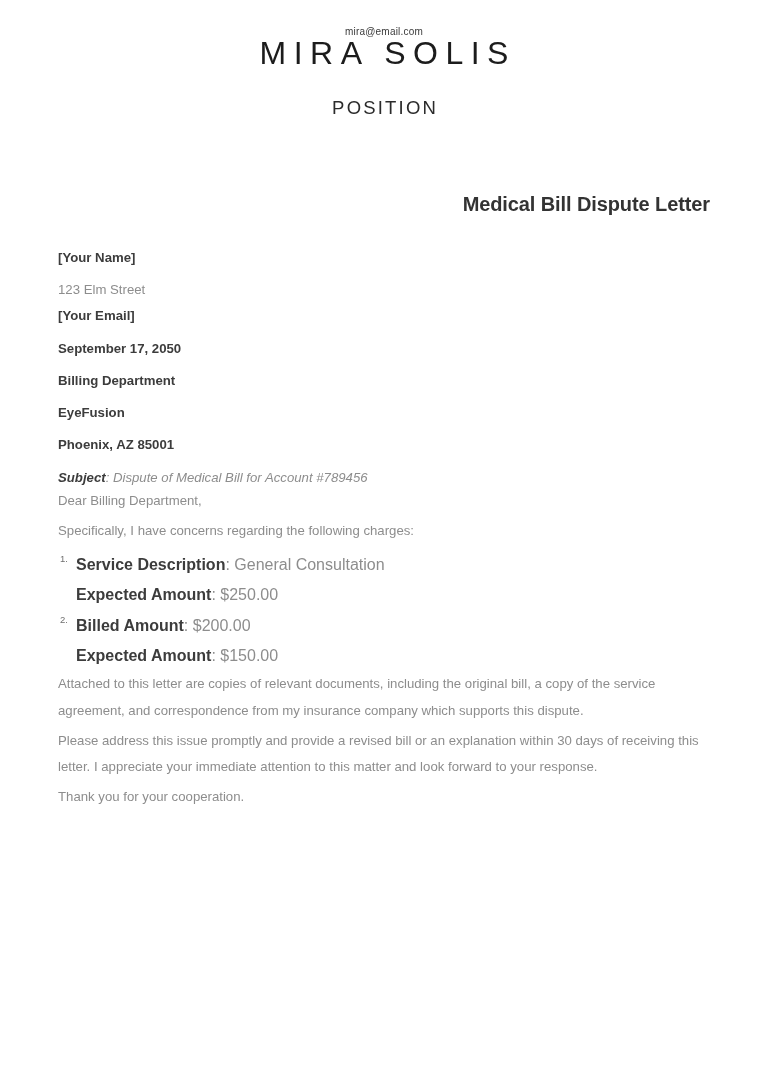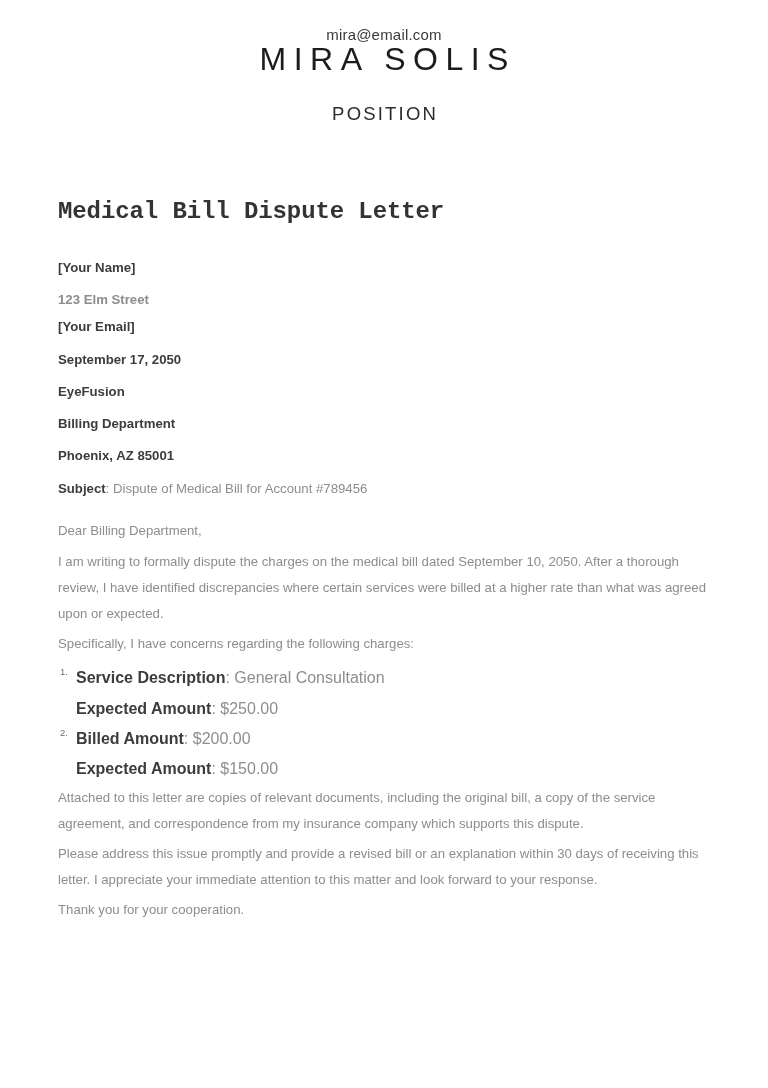--- a/index.html
+++ b/index.html
@@ -22,21 +22,21 @@
     background: #ffffff;
     box-sizing: border-box;
   }
 
   
   .letterhead {
     padding-top: 26px;
     text-align: center;
   }
   .lh-email {
-    font-size: 15px;
+    font-size: 10px;
     color: #3a3a3a;
     letter-spacing: 0.2px;
     font-weight: 400;
   }
   .lh-name {
     font-size: 32px;
     font-weight: 400;
     color: #1c1c1c;
     letter-spacing: 7.5px;
     line-height: 1;
@@ -52,55 +52,55 @@
     text-indent: 2.2px;
   }
 
   
   .content {
     margin-top: 74px;
     padding: 0 58px;
   }
 
   .doc-title {
-    text-align: left;
-    font-size: 24px;
+    text-align: right;
+    font-size: 20px;
     font-weight: bold;
     color: #333333;
     letter-spacing: -0.1px;
     margin: 0 0 32px 0;
     line-height: 1.2;
-    font-family: Liberation Mono, monospace;
   }
 
   
   .line-strong {
     font-size: 13.2px;
     font-weight: bold;
     color: #3c3c3c;
     line-height: 1.45;
     margin-bottom: 13px;
   }
   .line-muted {
     font-size: 13.2px;
-    font-weight: 700;
+    font-weight: 400;
     color: #8d8d8d;
     line-height: 1.45;
     margin-bottom: 7px;
   }
 
   .addr-block {
     margin-bottom: 14px;
   }
 
   .subject-line {
     font-size: 13.2px;
     color: #8d8d8d;
     line-height: 1.45;
-    margin-bottom: 20px;
+    margin-bottom: 0;
+    font-style: italic;
   }
   .subject-line b {
     color: #3c3c3c;
     font-weight: bold;
   }
 
   .para {
     font-size: 13.2px;
     color: #8d8d8d;
     line-height: 1.98;
@@ -159,32 +159,31 @@
     <h1 class="doc-title">Medical Bill Dispute Letter</h1>
 
     <section class="addr-block">
       <div class="line-strong">[Your Name]</div>
       <div class="line-muted">123 Elm Street</div>
       <div class="line-strong">[Your Email]</div>
     </section>
 
     <section class="addr-block">
       <div class="line-strong">September 17, 2050</div>
+      <div class="line-strong">Billing Department</div>
       <div class="line-strong">EyeFusion</div>
-      <div class="line-strong">Billing Department</div>
       <div class="line-strong">Phoenix, AZ 85001</div>
     </section>
 
     <div class="subject-line">
       <b>Subject</b><span>: </span><span>Dispute of Medical Bill for Account #789456</span>
     </div>
 
     <p class="para">Dear Billing Department,</p>
 
-    <p class="para">I am writing to formally dispute the charges on the medical bill dated September 10, 2050. After a thorough review, I have identified discrepancies where certain services were billed at a higher rate than what was agreed upon or expected.</p>
 
     <p class="para">Specifically, I have concerns regarding the following charges:</p>
 
     <ol class="charge-list">
 
       <li class="charge-item">
         <span class="charge-marker">1.</span>
         <div class="charge-row">
           <b>Service Description</b><span>: </span><span>General Consultation</span>
         </div>

